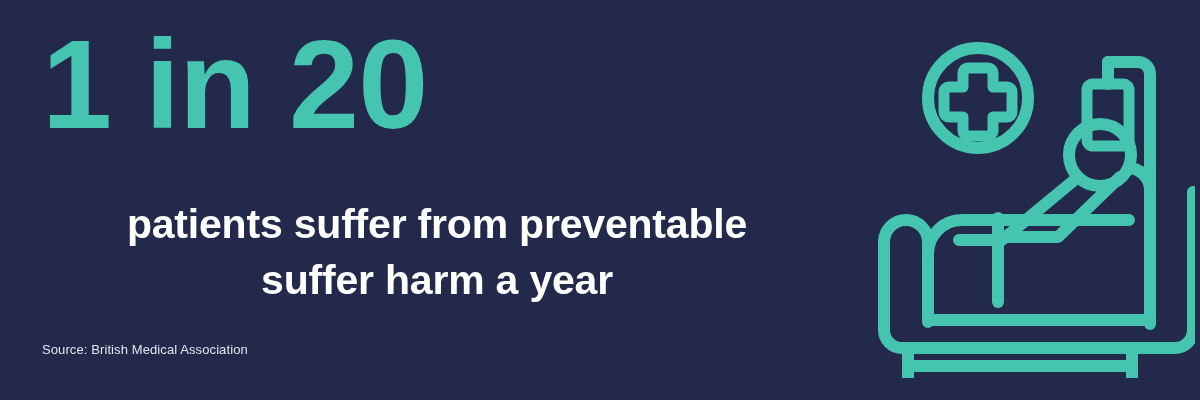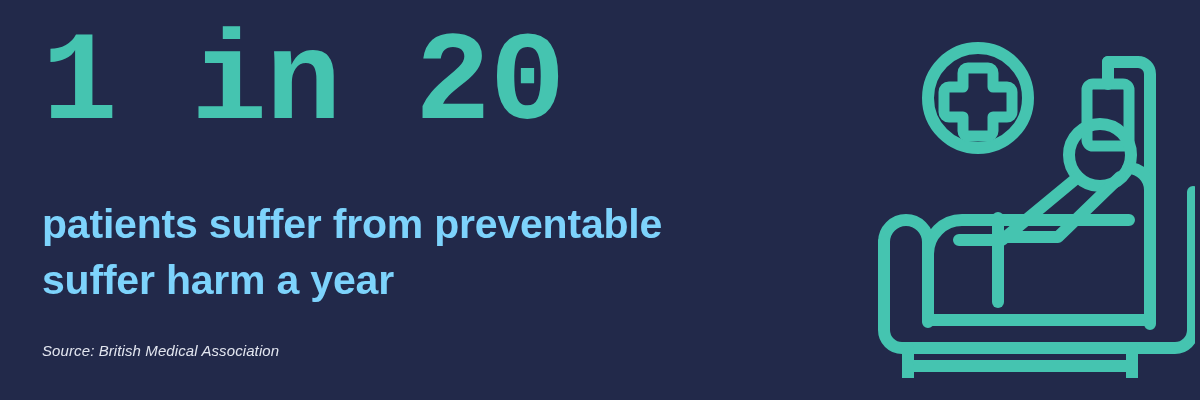--- a/index.html
+++ b/index.html
@@ -26,21 +26,21 @@
     left: 42px;
     top: 0;
     width: 800px;
     height: 400px;
   }
   .headline {
     position: absolute;
     left: 0;
     top: 22px;
     color: #45c4b0;
-    font-family: Liberation Mono, monospace;
+    font-family: Liberation Sans, sans-serif;
     font-size: 126px;
     font-weight: bold;
     letter-spacing: -1px;
     line-height: 1.0;
     white-space: nowrap;
     margin: 0;
   }
   .body-text {
     position: absolute;
     left: 0;
@@ -57,22 +57,21 @@
   .body-line {
     display: block;
     white-space: nowrap;
   }
   .source {
     position: absolute;
     left: 0;
     top: 342px;
     color: #e2e5ef;
     font-family: "Liberation Sans", sans-serif;
-    font-size: 15px;
-    font-style: italic;
+    font-size: 13px;
     font-weight: normal;
     letter-spacing: 0.1px;
     white-space: nowrap;
     margin: 0;
   }
   .illustration {
     position: absolute;
     left: 845px;
     top: 22px;
     width: 350px;
@@ -86,21 +85,21 @@
 </style>
 </head>
 <body style="background: rgb(34, 41, 74);">
 
 <div class="card" style="background: rgb(34, 41, 74);">
 
   <div class="text-block">
 
     <div class="headline" style="color: rgb(69, 196, 176);">1 in 20</div>
 
-    <div class="body-text" style="color: #7dd3fc;">
+    <div class="body-text" style="color: #ffffff; text-align: center;">
       <span class="body-line">patients suffer from preventable</span>
       <span class="body-line">suffer harm a year</span>
     </div>
 
     <div class="source" style="color: rgb(226, 229, 239);">Source: British Medical Association</div>
 
   </div>
 
   <div class="illustration">
     <svg viewBox="0 0 350 356" xmlns="http://www.w3.org/2000/svg" fill="none" stroke="#45C4B0" stroke-width="12" stroke-linecap="round" stroke-linejoin="round">

